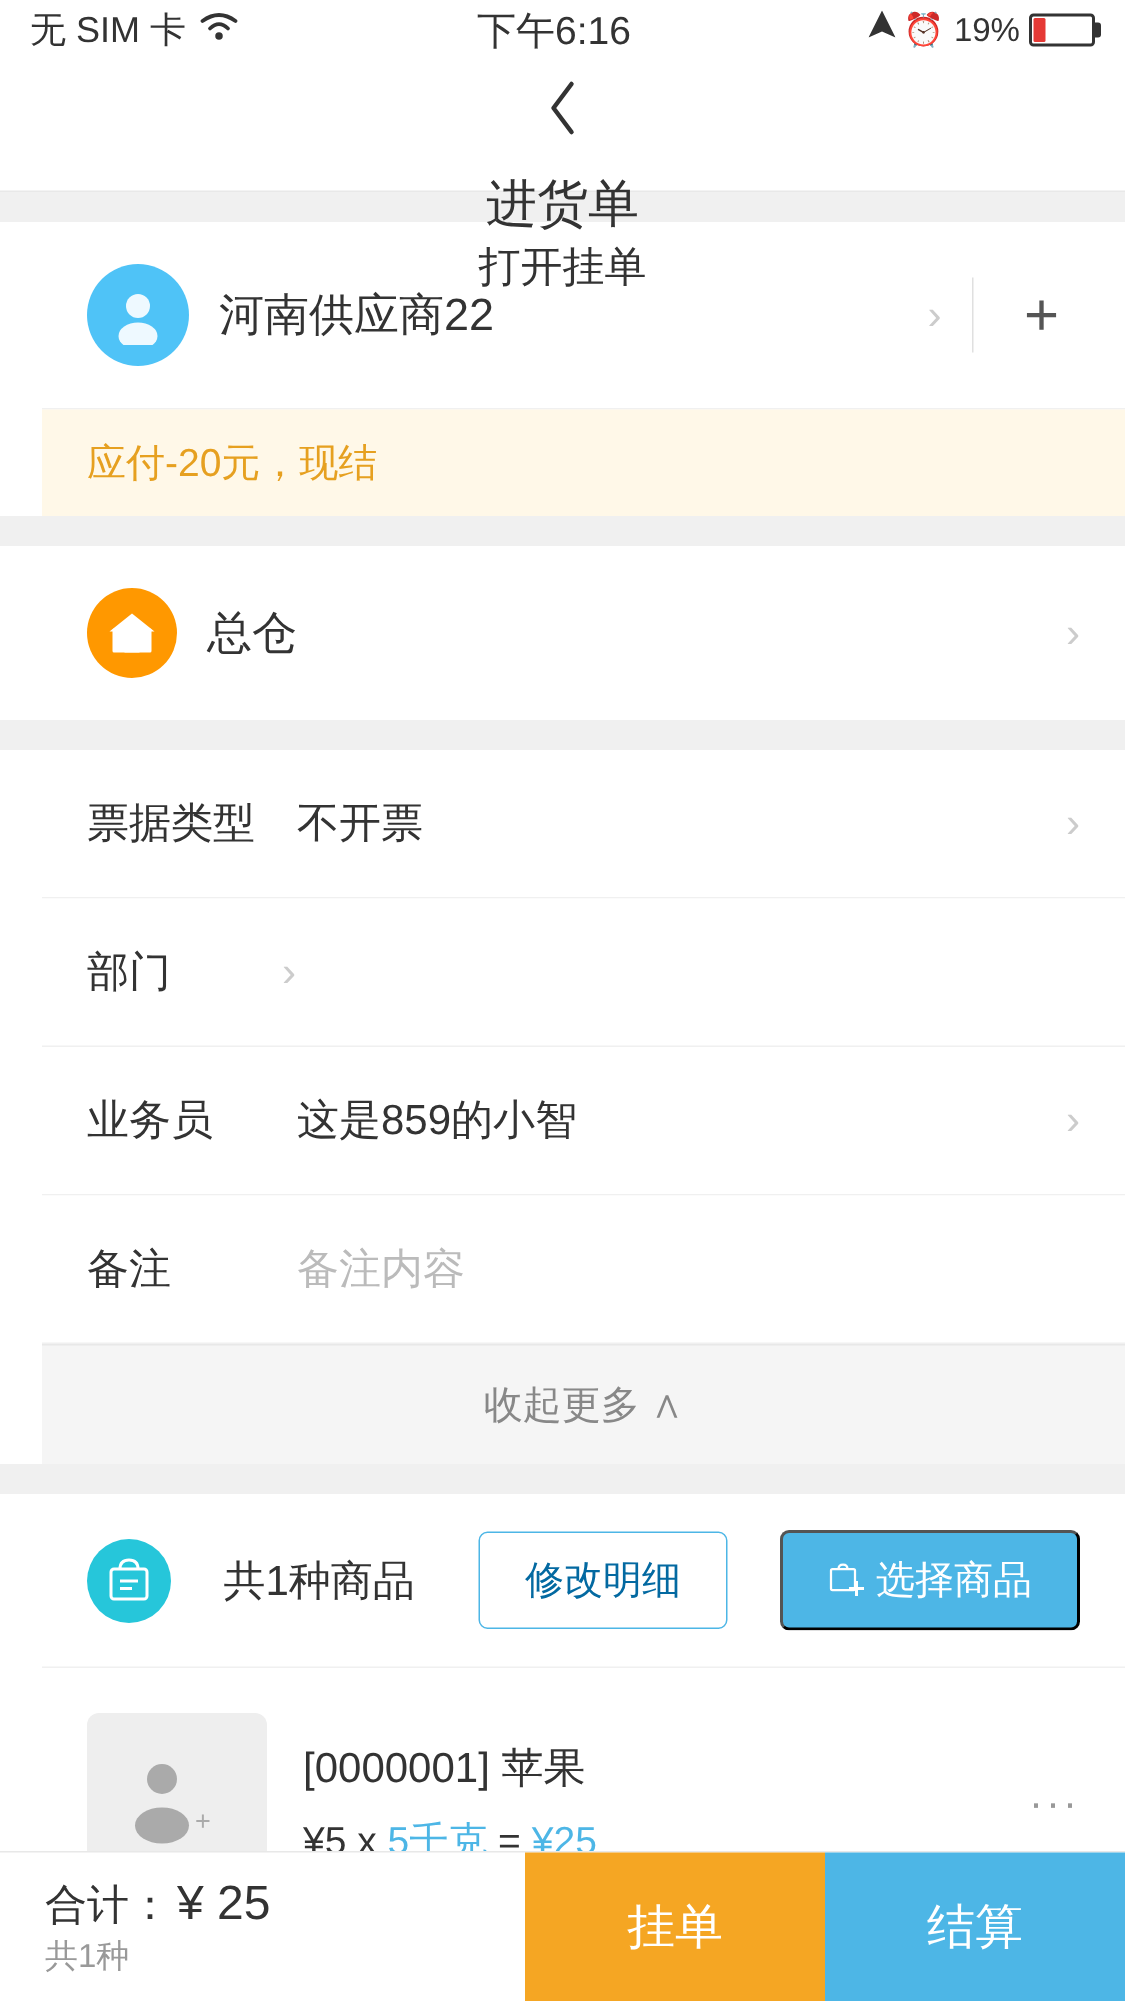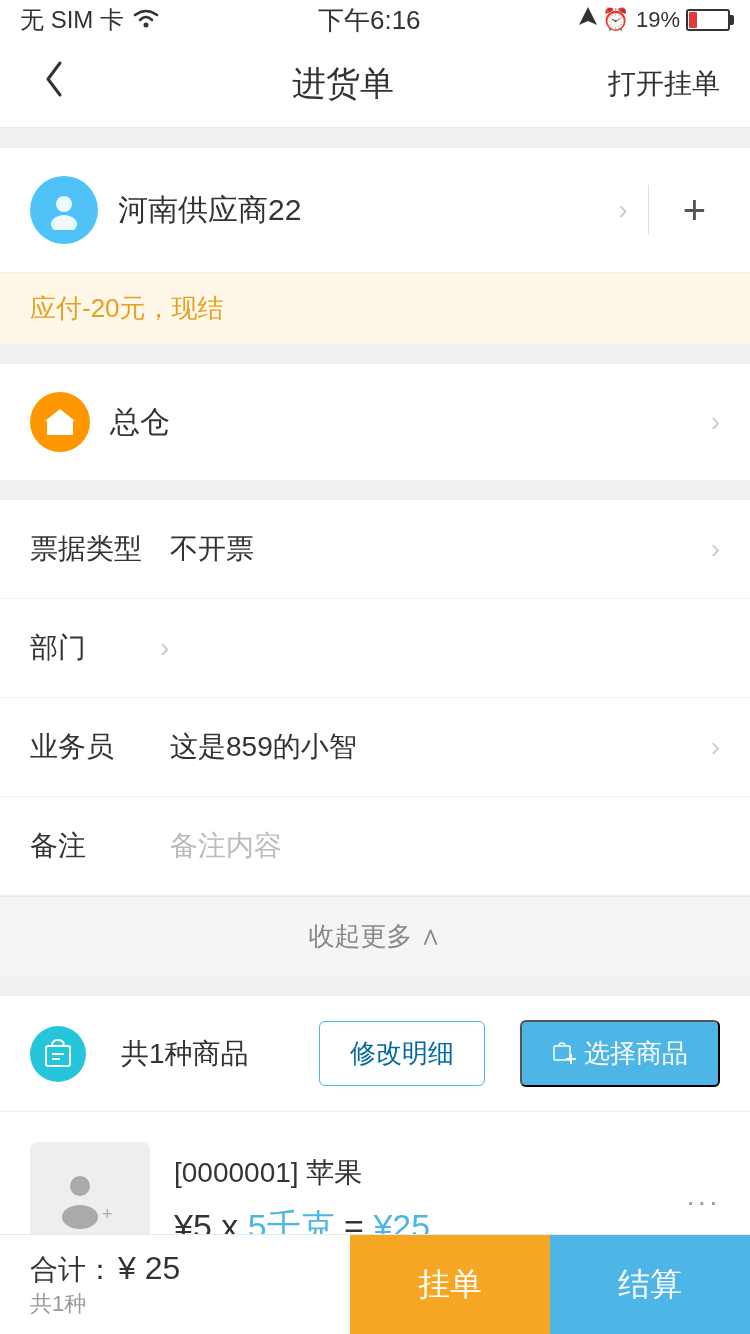--- a/index.html
+++ b/index.html
@@ -55,20 +55,21 @@
 
     
     .nav-bar {
       height: 88px;
       background: #fff;
       display: flex;
       align-items: center;
       justify-content: space-between;
       padding: 0 30px;
       border-bottom: 1px solid #e8e8e8;
+      flex-direction: column;
     }
     .nav-back {
       font-size: 36px;
       color: #333;
       cursor: pointer;
       padding: 10px;
     }
     .nav-title {
       font-size: 34px;
       font-weight: 500;
@@ -78,20 +79,21 @@
       font-size: 28px;
       color: #333;
       cursor: pointer;
     }
 
     
     .section-gap { height: 20px; background: #f0f0f0; }
 
     .white-card {
       background: #fff;
+      padding-left: 28px;
     }
 
     
     .supplier-row {
       display: flex;
       align-items: center;
       padding: 28px 30px;
       background: #fff;
       border-bottom: 1px solid #f0f0f0;
     }
@@ -267,21 +269,21 @@
     }
     .product-info {
       flex: 1;
     }
     .product-name {
       font-size: 28px;
       color: #333;
       margin-bottom: 12px;
     }
     .product-price {
-      font-size: 34px;
+      font-size: 26px;
       color: #333;
     }
     .price-highlight {
       color: #4db6e6;
     }
     .product-more {
       color: #999;
       font-size: 28px;
       letter-spacing: 2px;
       cursor: pointer;

